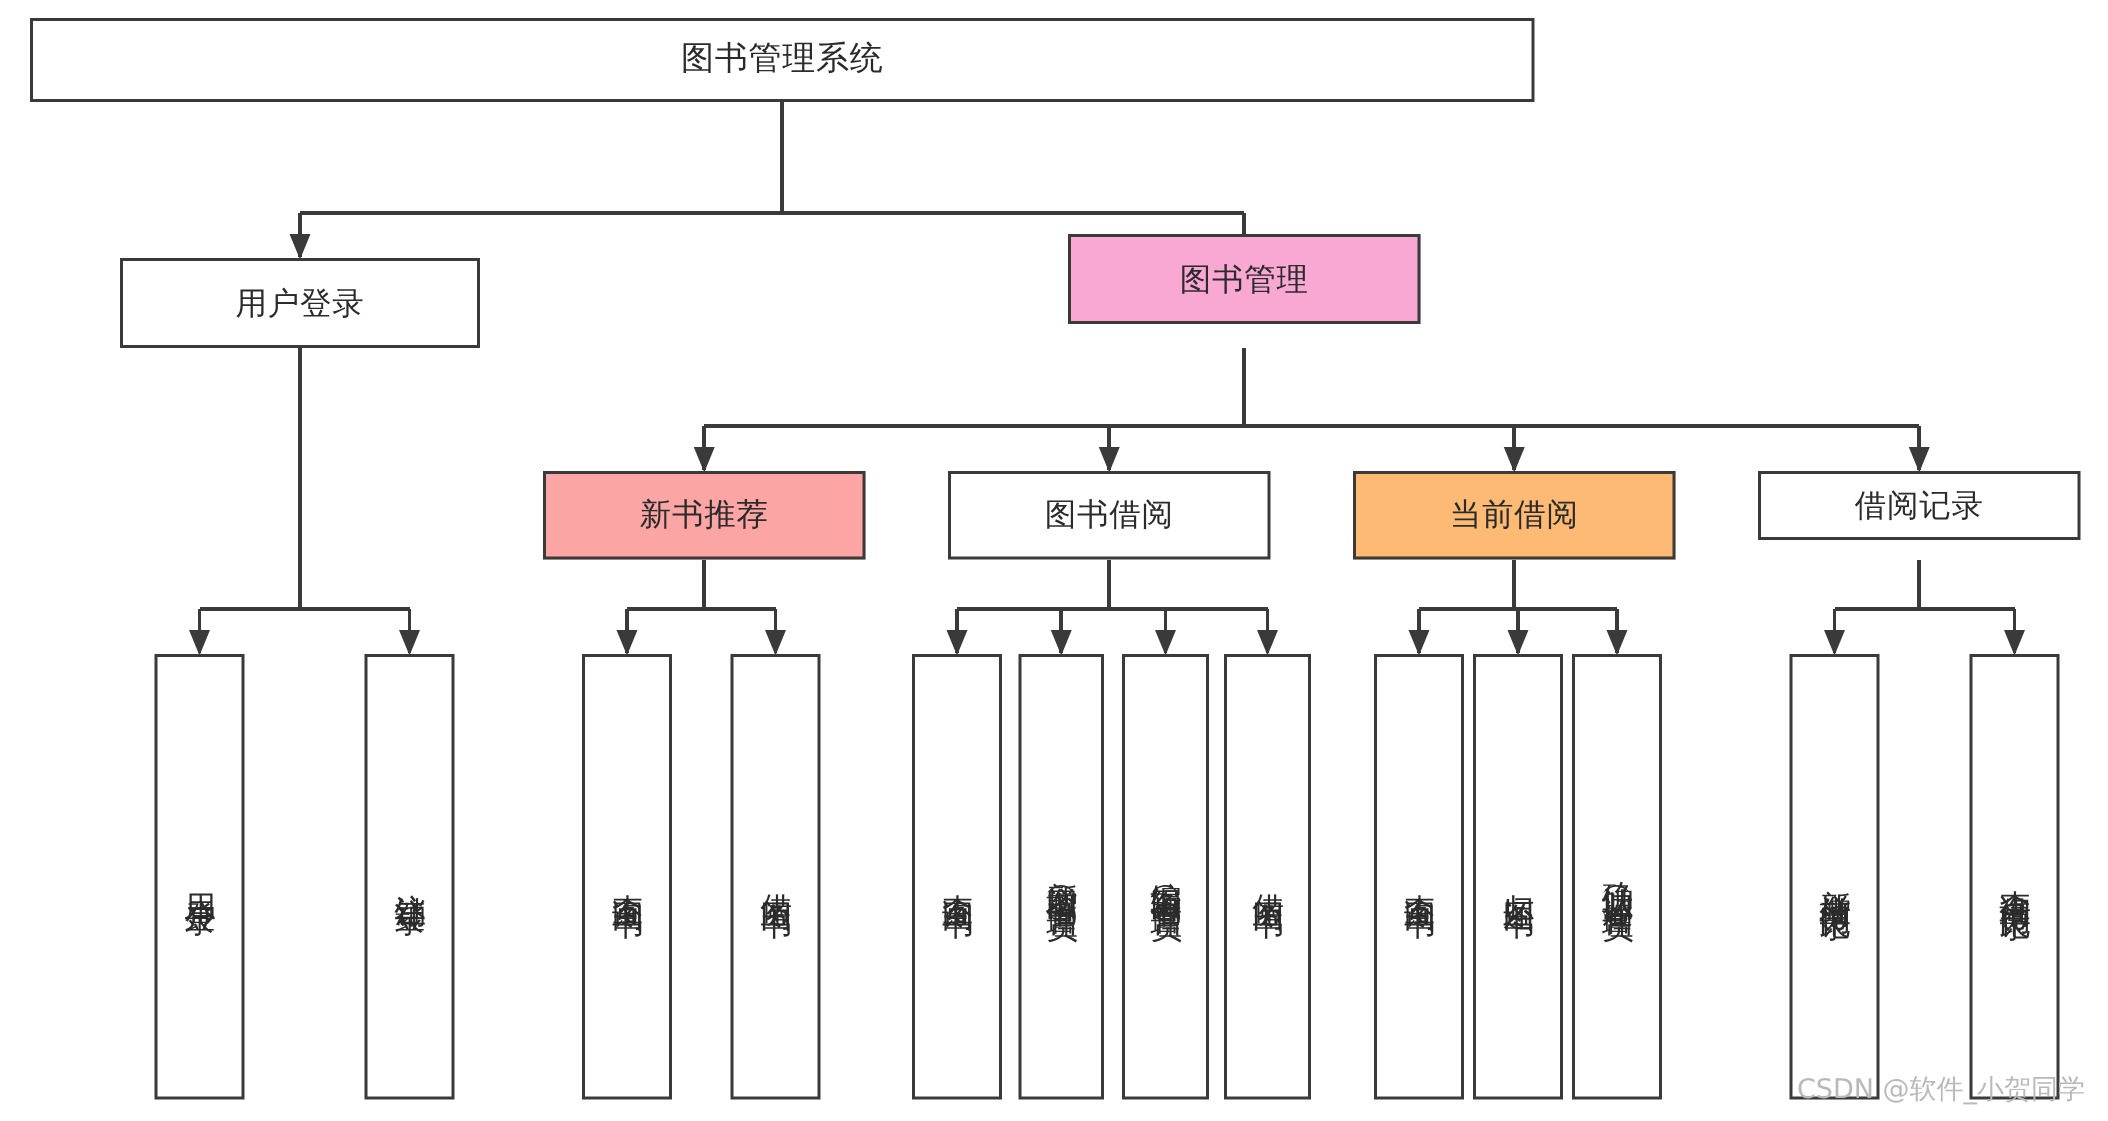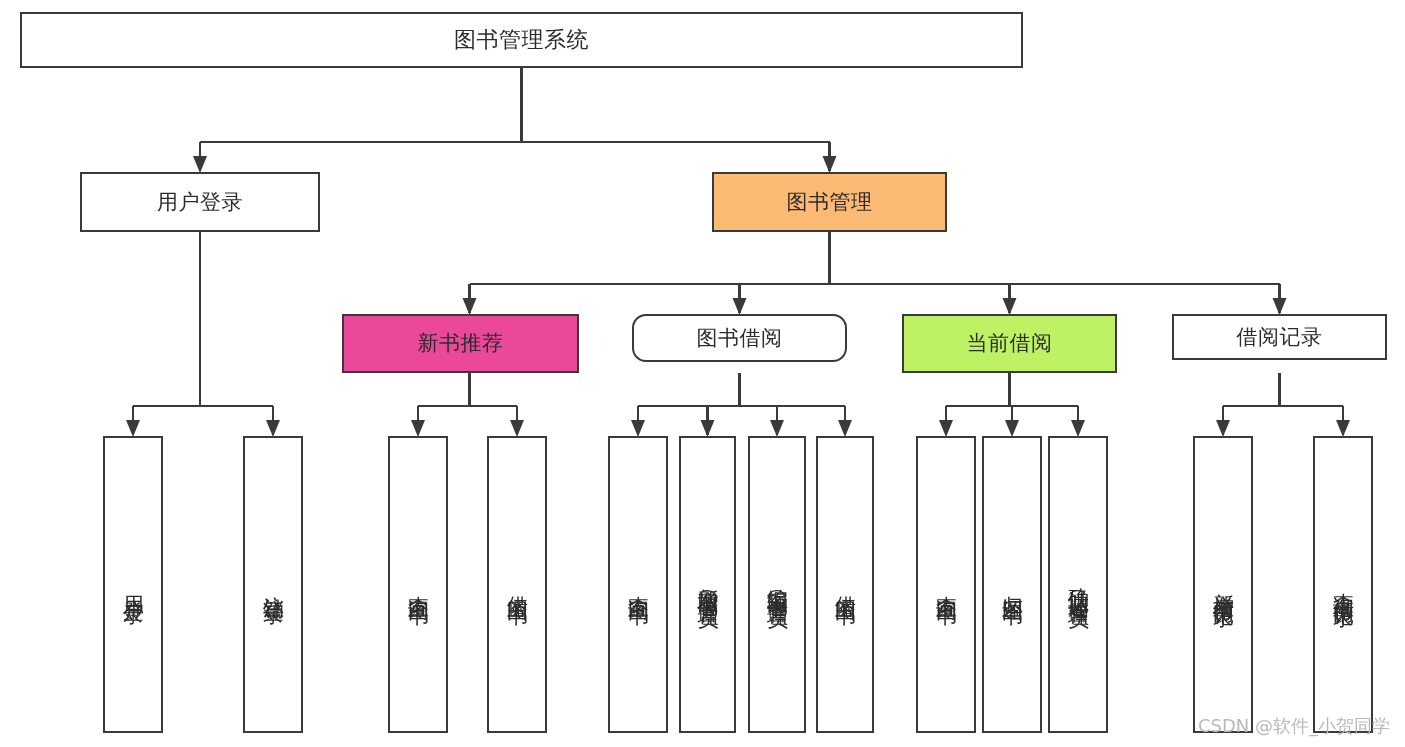--- a/index.html
+++ b/index.html
@@ -124,30 +124,30 @@
       <line x1="1343" y1="406" x2="1343" y2="435" stroke="#3a3a3a" stroke-width="2.5" shape-rendering="crispEdges"></line>
       <path d="M 1336 420 L 1350 420 L 1343 437 Z" fill="#3a3a3a"></path>
     </svg>
   <div id="node-layer">
       <div class="node-box horizontal root" style="left: 20px; top: 12px; width: 1003px; height: 56px; border-color: rgb(58, 58, 58); background: rgb(255, 255, 255);">
         <span class="node-label" style="color: rgb(43, 43, 43);">图书管理系统</span>
       </div>
       <div class="node-box horizontal" style="left: 80px; top: 172px; width: 240px; height: 60px; border-color: rgb(58, 58, 58); background: rgb(255, 255, 255);">
         <span class="node-label" style="color: rgb(43, 43, 43);">用户登录</span>
       </div>
-      <div class="node-box horizontal" style="left: 712px; top: 172px; width: 235px; height: 60px; border-color: rgb(58, 58, 58); background: #fdba74;">
+      <div class="node-box horizontal" style="left: 712px; top: 156px; width: 235px; height: 60px; border-color: rgb(58, 58, 58); background: #f9a8d4;">
         <span class="node-label" style="color: rgb(43, 43, 43);">图书管理</span>
       </div>
-      <div class="node-box horizontal" style="left: 342px; top: 314px; width: 237px; height: 59px; border-color: rgb(58, 58, 58); background: #ec4899;">
+      <div class="node-box horizontal" style="left: 362px; top: 314px; width: 215px; height: 59px; border-color: rgb(58, 58, 58); background: #fca5a5;">
         <span class="node-label" style="color: rgb(43, 43, 43);">新书推荐</span>
       </div>
-      <div class="node-box horizontal" style="left: 632px; top: 314px; width: 215px; height: 48px; border-color: rgb(58, 58, 58); background: rgb(255, 255, 255); border-radius: 14px;">
+      <div class="node-box horizontal" style="left: 632px; top: 314px; width: 215px; height: 59px; border-color: rgb(58, 58, 58); background: rgb(255, 255, 255);">
         <span class="node-label" style="color: rgb(43, 43, 43);">图书借阅</span>
       </div>
-      <div class="node-box horizontal" style="left: 902px; top: 314px; width: 215px; height: 59px; border-color: rgb(58, 58, 58); background: #bef264;">
+      <div class="node-box horizontal" style="left: 902px; top: 314px; width: 215px; height: 59px; border-color: rgb(58, 58, 58); background: #fdba74;">
         <span class="node-label" style="color: rgb(43, 43, 43);">当前借阅</span>
       </div>
       <div class="node-box horizontal" style="left: 1172px; top: 314px; width: 215px; height: 46px; border-color: rgb(58, 58, 58); background: rgb(255, 255, 255);">
         <span class="node-label" style="color: rgb(43, 43, 43);">借阅记录</span>
       </div>
       <div class="node-box vertical" style="left: 103px; top: 436px; width: 60px; height: 297px; border-color: rgb(58, 58, 58); background: rgb(255, 255, 255);">
         <span class="node-label" style="color: rgb(43, 43, 43);">用户登录</span>
       </div>
       <div class="node-box vertical" style="left: 243px; top: 436px; width: 60px; height: 297px; border-color: rgb(58, 58, 58); background: rgb(255, 255, 255);">
         <span class="node-label" style="color: rgb(43, 43, 43);">注销登录</span>

